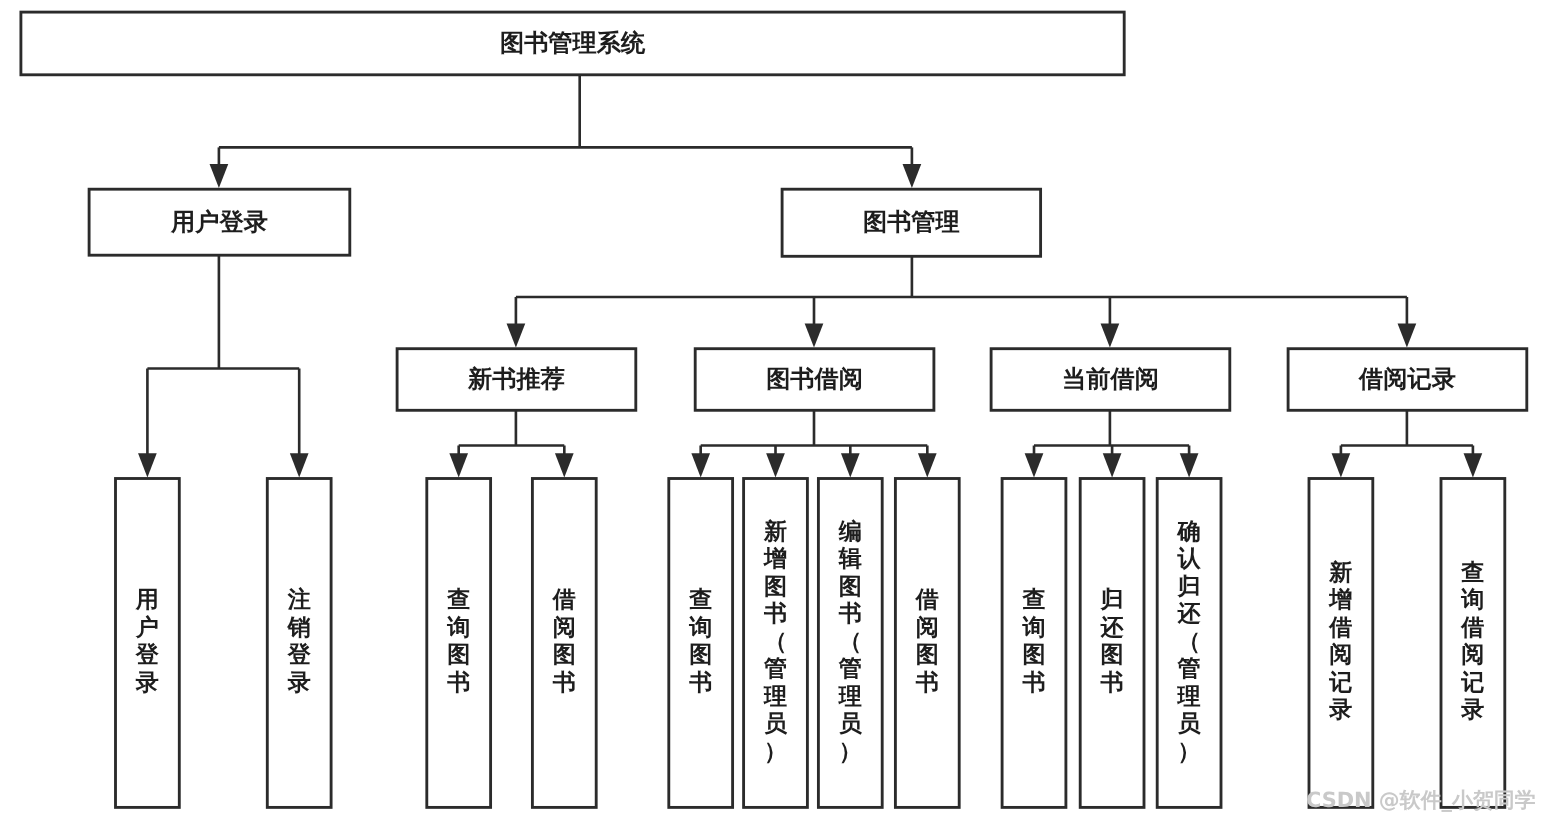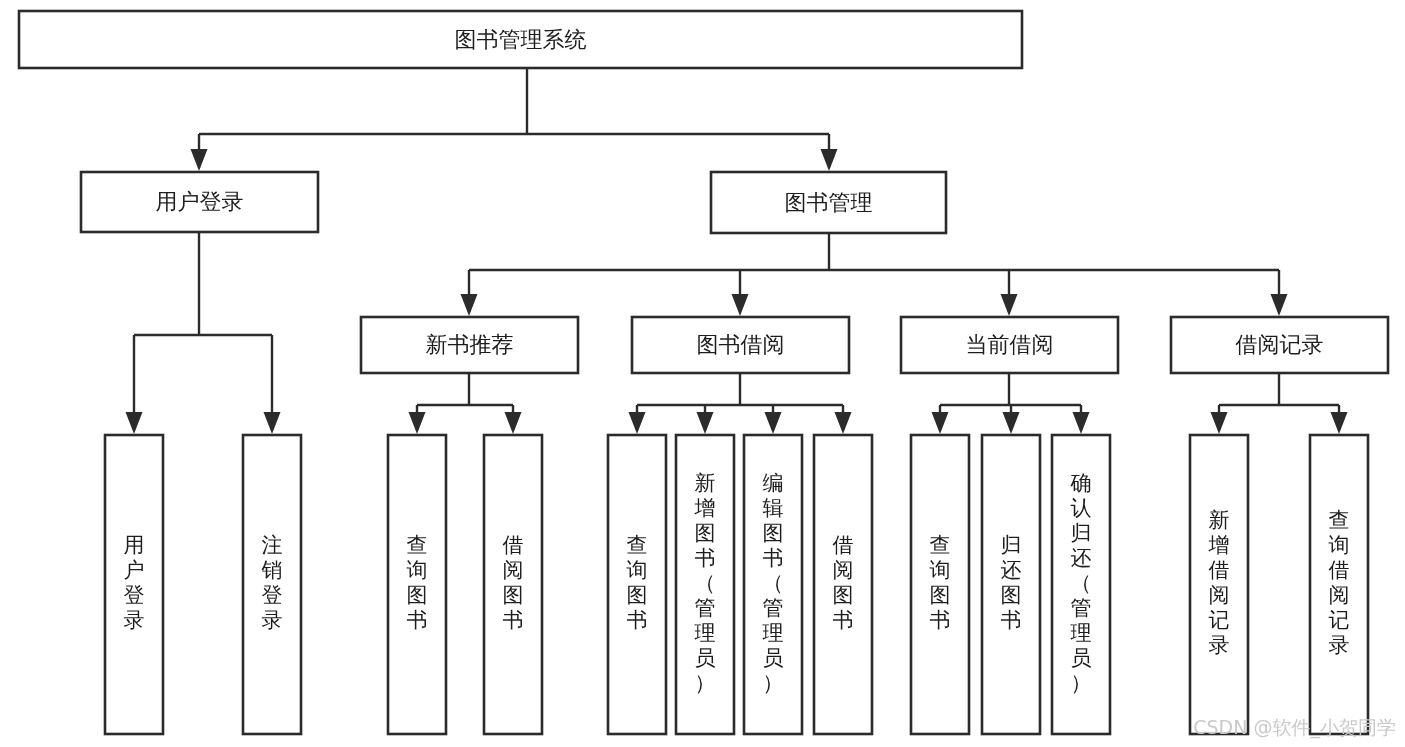--- a/index.html
+++ b/index.html
@@ -14,20 +14,21 @@
     font-family: "DejaVu Sans", "Liberation Sans", sans-serif;
     overflow: hidden;
     position: relative;
   }
   #diagram-root {
     position: absolute;
     left: 0;
     top: 0;
     width: 1405px;
     height: 576px;
+    font-weight: bold;
   }
   svg.diagram-canvas {
     display: block;
     width: 1405px;
     height: 747px;
     background: #ffffff;
   }
   .node-box {
     fill: #ffffff;
     stroke: #2b2b2b;

